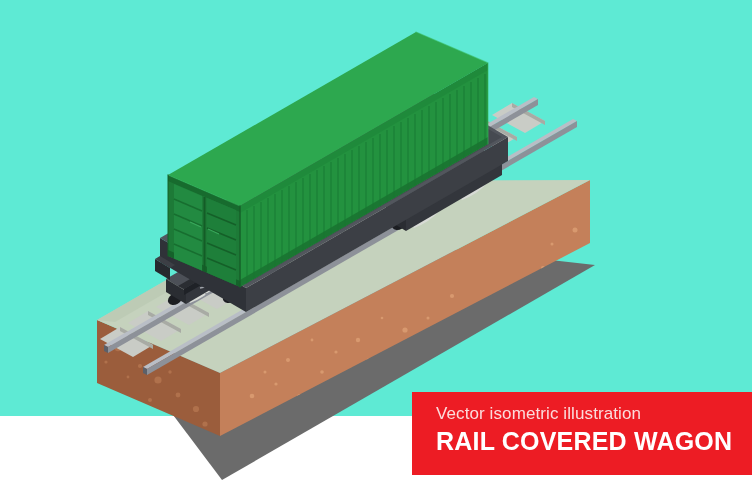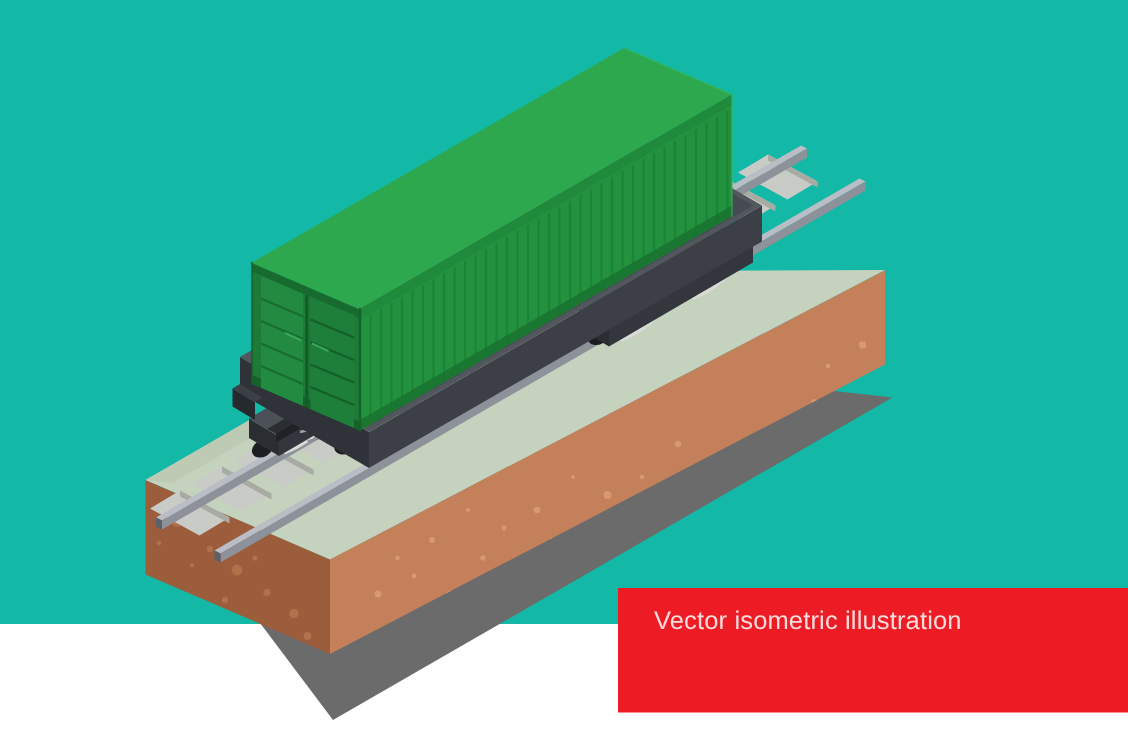--- a/index.html
+++ b/index.html
@@ -10,21 +10,21 @@
   body {
     width: 752px;
     height: 500px;
     overflow: hidden;
     font-family: "Liberation Sans", sans-serif;
   }
   #scene {
     position: relative;
     width: 752px;
     height: 416px;
-    background: #14b8a6;
+    background: #5eead4;
   }
   #art {
     position: absolute;
     left: 0;
     top: 0;
     width: 752px;
     height: 500px;
     display: block;
   }
   
@@ -374,15 +374,16 @@
         <line x1="168" y1="175" x2="240" y2="206" stroke="#36b95c" stroke-width="1.2" opacity="0.5"></line>
         <line x1="240" y1="206" x2="240" y2="287" stroke="#165f29" stroke-width="1.6" opacity="0.9"></line>
         <line x1="168" y1="175" x2="168" y2="256" stroke="#165f29" stroke-width="1.4" opacity="0.7"></line>
       </g>
     </g>
 
   </svg>
 
   <div id="caption-banner">
     <div id="caption-subtitle">Vector isometric illustration</div>
+    <div id="caption-title">RAIL COVERED WAGON</div>
   </div>
 
 </div>
 
 </body></html>

